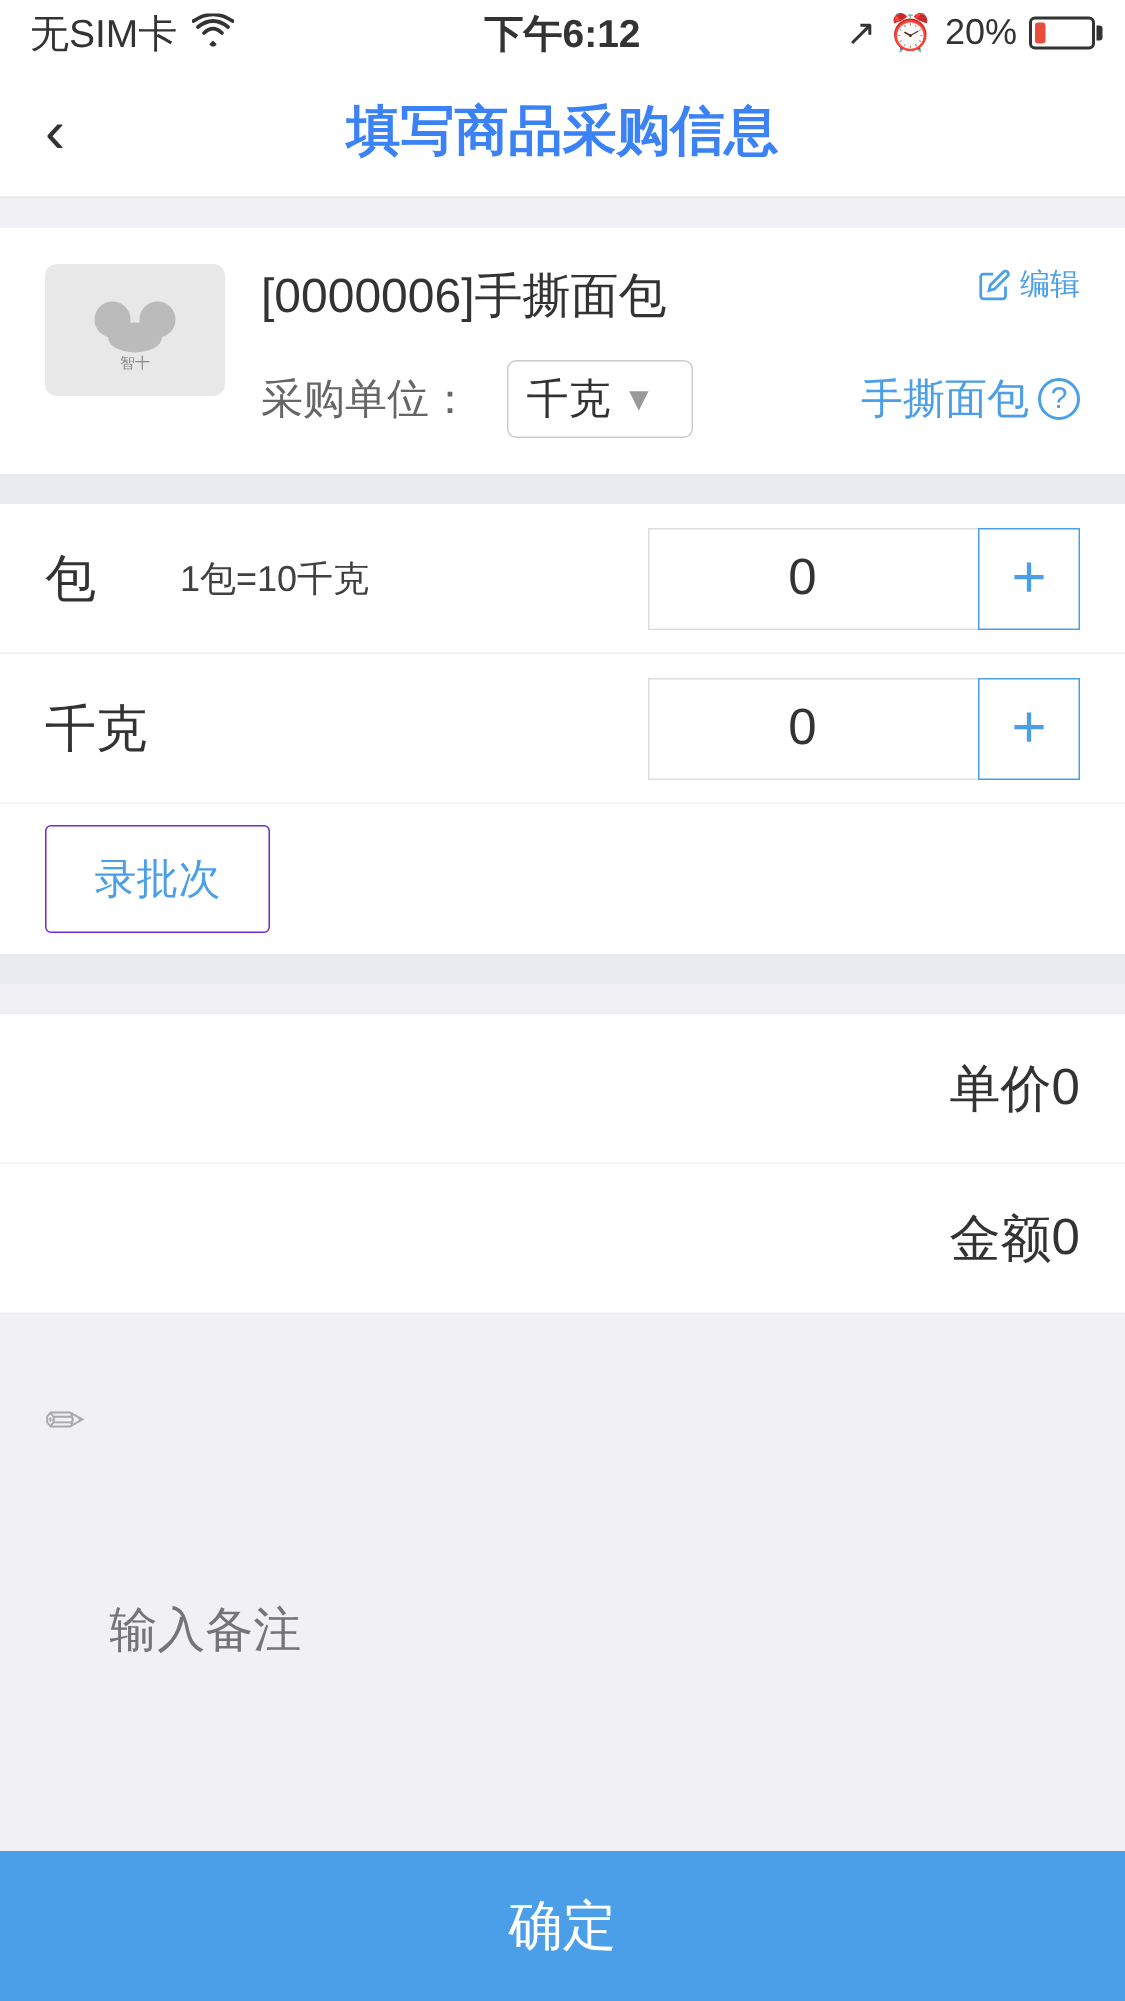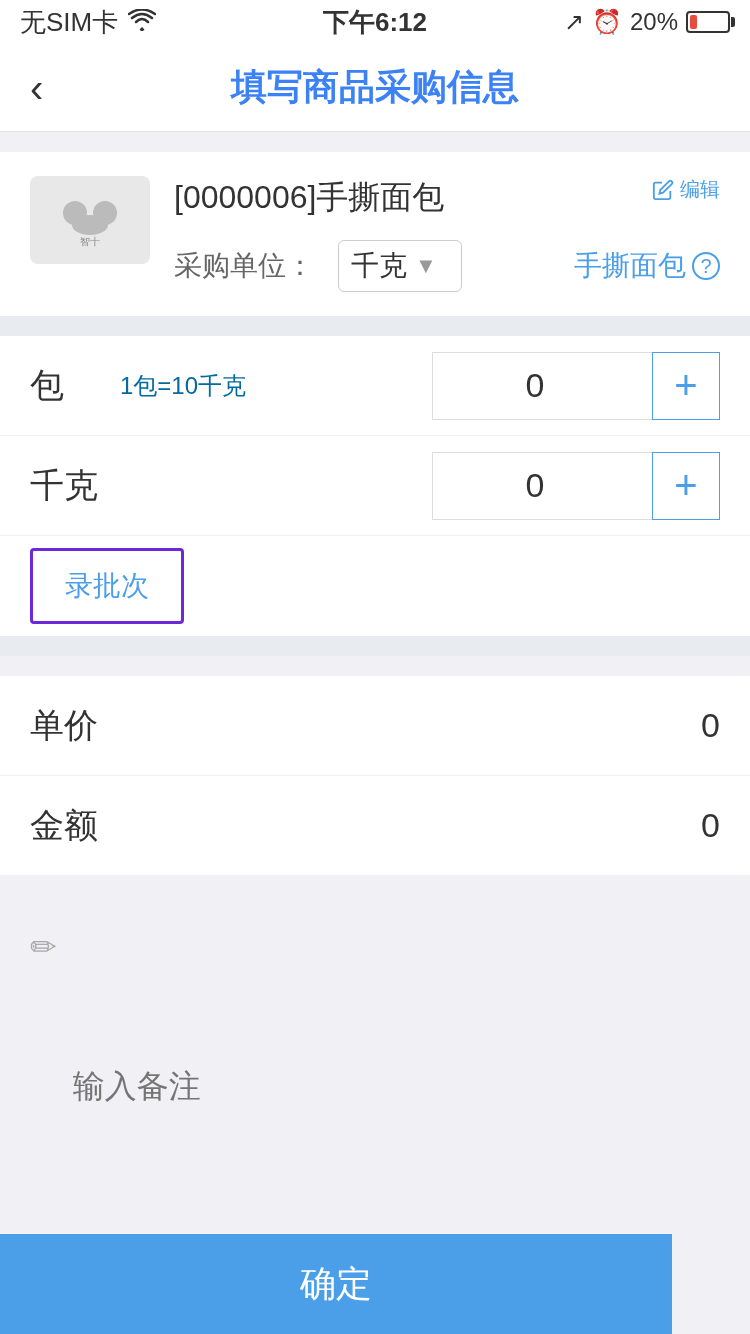--- a/index.html
+++ b/index.html
@@ -201,21 +201,21 @@
       height: 100px;
       border-bottom: 1px solid #f0f0f0;
     }
     .input-row-label {
       font-size: 34px;
       color: #333;
       min-width: 80px;
     }
     .input-row-sublabel {
       font-size: 24px;
-      color: #0369a1;
+      color: #404040;
       margin-left: 10px;
       flex: 1;
     }
     .input-stepper {
       display: flex;
       align-items: center;
       gap: 0;
     }
     .stepper-input {
       width: 220px;
@@ -248,38 +248,38 @@
       justify-content: space-between;
       padding: 0 30px;
       height: 100px;
       background: #fff;
     }
     .summary-text {
       font-size: 32px;
       color: #333;
     }
     .batch-button {
-      border: 3px solid #6d28d9;
+      border: 1px solid #6d28d9;
       color: #4a9fe8;
       background: #fff;
       padding: 16px 32px;
       font-size: 28px;
       border-radius: 4px;
       cursor: pointer;
     }
 
     
     .price-section {
       background: #fff;
       margin-top: 20px;
     }
     .price-row {
       display: flex;
       align-items: center;
-      justify-content: space-between;
+      justify-content: flex-end;
       padding: 0 30px;
       height: 100px;
       border-bottom: 1px solid #f0f0f0;
     }
     .price-row-label {
       font-size: 34px;
       color: #333;
     }
     .price-row-value {
       font-size: 34px;
@@ -310,21 +310,21 @@
       font-size: 32px;
       color: #aaa;
       width: 100%;
     }
 
     
     .bottom-bar {
       position: fixed;
       bottom: 0;
       left: 0;
-      width: 672px;
+      width: 750px;
       height: 100px;
       background: #4a9fe8;
       display: flex;
       align-items: center;
       justify-content: center;
       cursor: pointer;
     }
     .confirm-btn-text {
       font-size: 36px;
       color: #fff;

